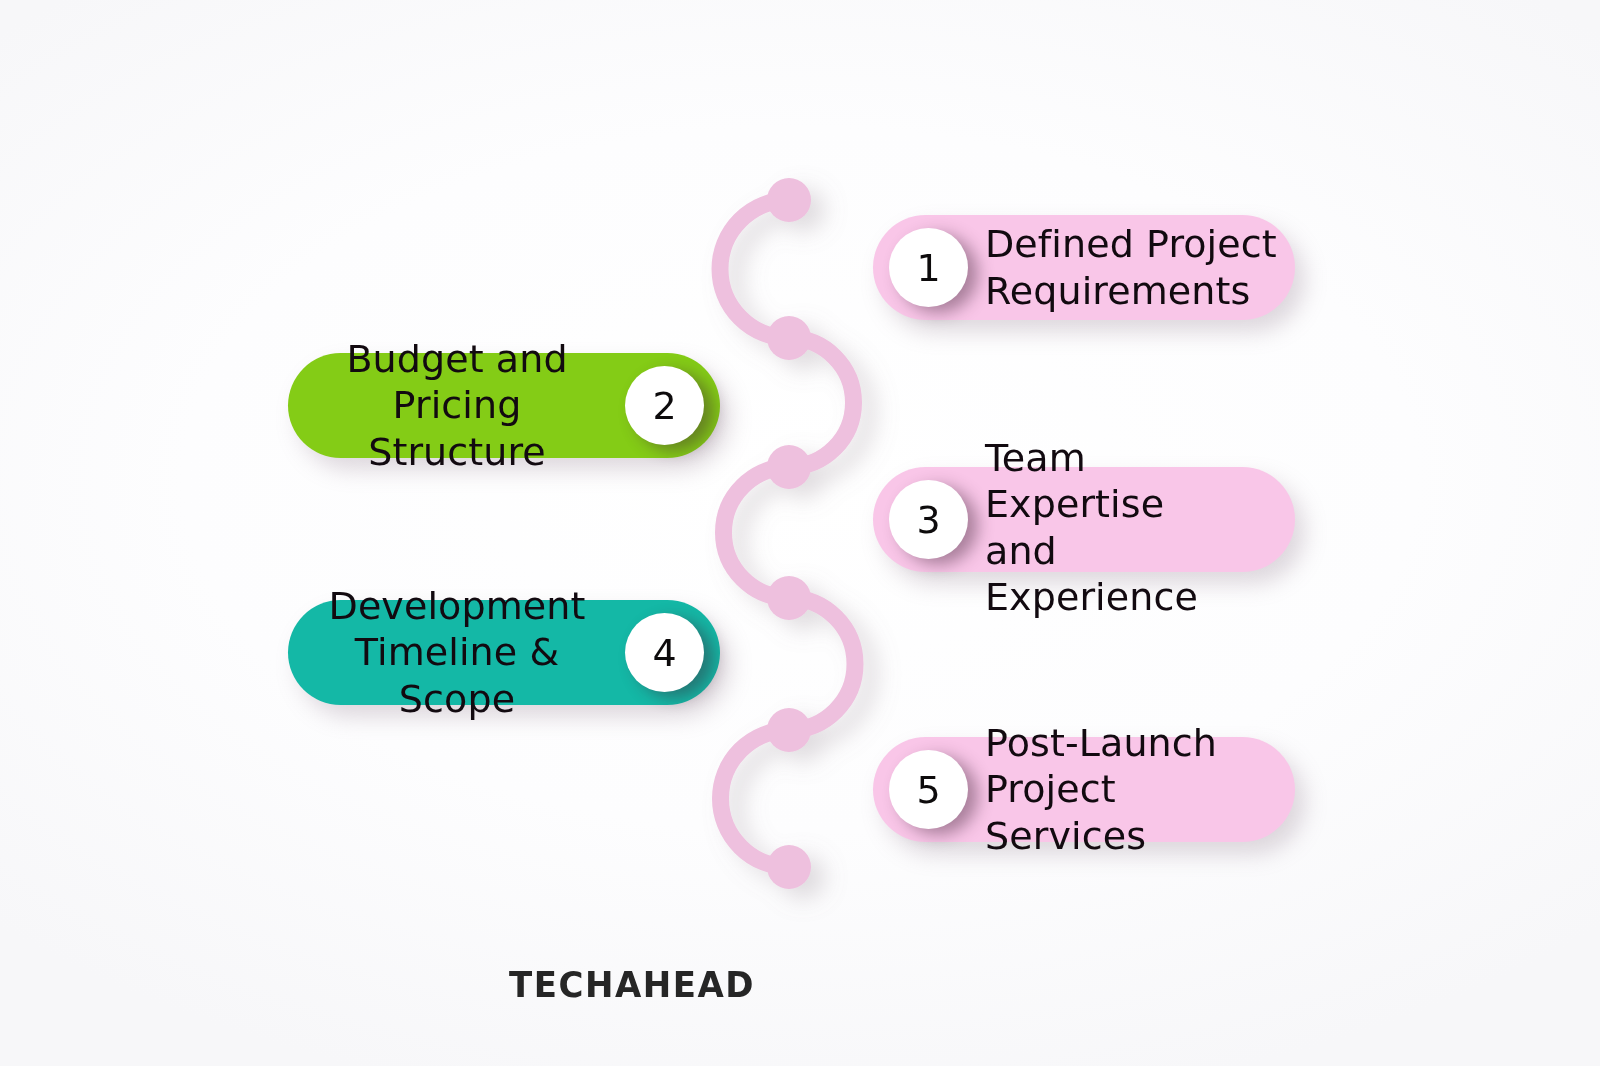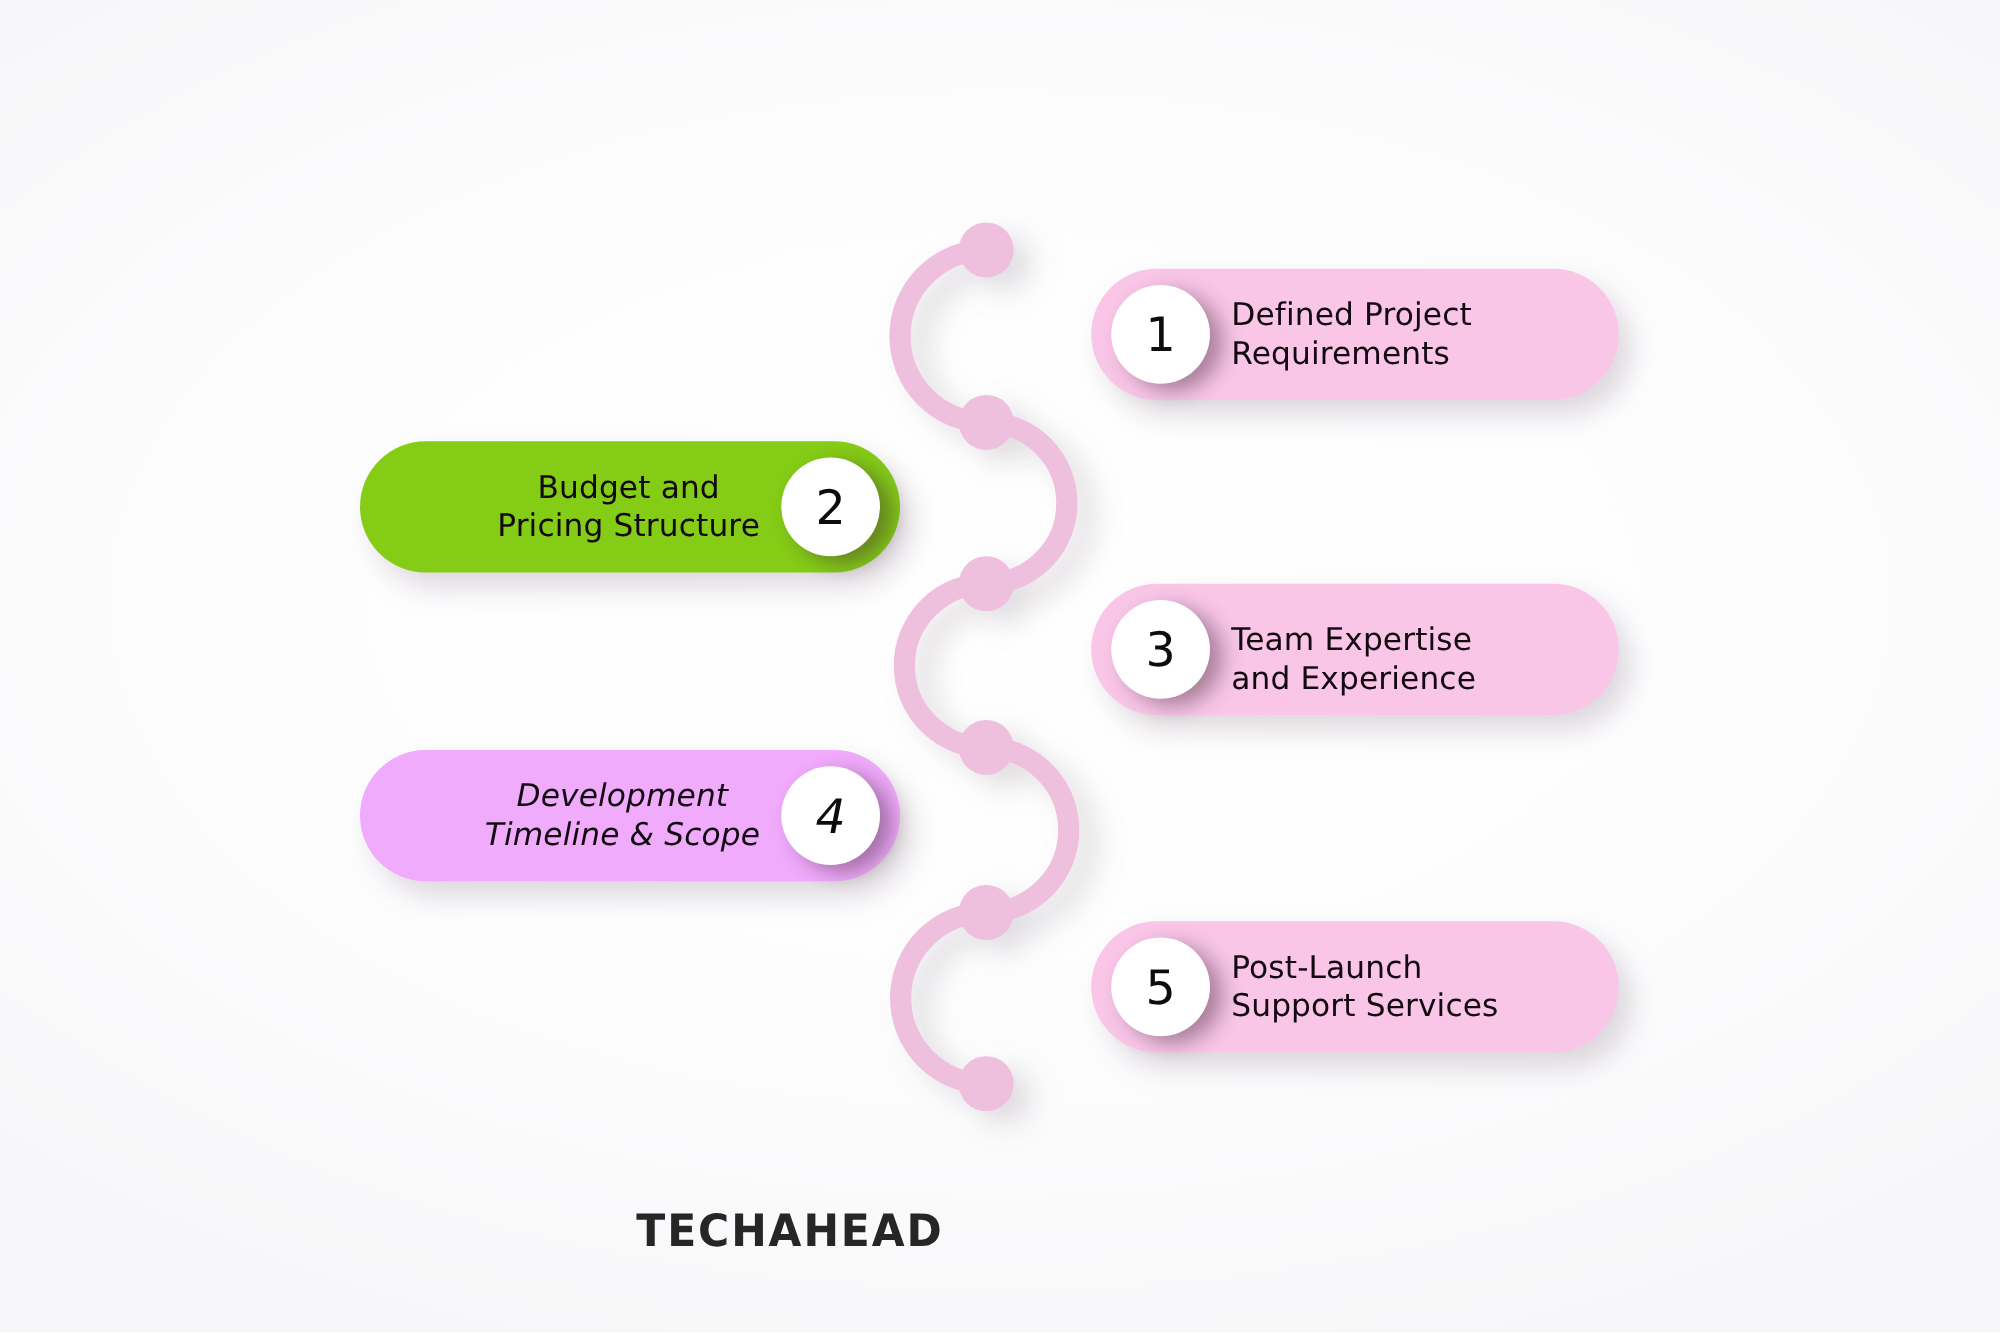--- a/index.html
+++ b/index.html
@@ -51,21 +51,21 @@
   }
   .pill-left {
     left: 288px;
     width: 432px;
     padding-right: 112px;
     padding-left: 18px;
     justify-content: flex-end;
   }
 
   .pill-label {
-    font-size: 25px;
+    font-size: 38px;
     line-height: 1.22;
     color: #120a10;
     font-weight: 400;
     letter-spacing: 0.1px;
     white-space: pre-line;
   }
   .pill-right .pill-label { text-align: left; }
   .pill-left  .pill-label { text-align: center; }
 
   .num-circle {
@@ -146,33 +146,33 @@
 </div>
 
 <div class="pill pill-right" id="pill-3" style="top: 467px; background: rgb(249, 198, 232); box-shadow: rgba(150, 130, 145, 0.3) 10px 12px 22px;">
   <div class="num-circle" style="background: rgb(255, 255, 255); color: rgb(13, 11, 12);">
     <span>3</span>
   </div>
   <div class="pill-label" style="color: rgb(18, 10, 16); margin-top: 16px;">Team Expertise
 and Experience</div>
 </div>
 
-<div class="pill pill-left" id="pill-4" style="top: 600px; background: #f0abfc; box-shadow: rgba(150, 130, 145, 0.3) 10px 12px 22px; font-style: italic;">
+<div class="pill pill-left" id="pill-4" style="top: 600px; background: #14b8a6; box-shadow: rgba(150, 130, 145, 0.3) 10px 12px 22px;">
   <div class="pill-label" style="color: rgb(18, 10, 16);">Development
 Timeline &amp; Scope</div>
   <div class="num-circle" style="background: rgb(255, 255, 255); color: rgb(13, 11, 12);">
     <span>4</span>
   </div>
 </div>
 
 <div class="pill pill-right" id="pill-5" style="top: 737px; background: rgb(249, 198, 232); box-shadow: rgba(150, 130, 145, 0.3) 10px 12px 22px;">
   <div class="num-circle" style="background: rgb(255, 255, 255); color: rgb(13, 11, 12);">
     <span>5</span>
   </div>
   <div class="pill-label" style="color: rgb(18, 10, 16);">Post-Launch
-Support Services</div>
+Project Services</div>
 </div>
 
 <div id="logo-wrap">
   <svg id="logo-svg" width="300" height="44" viewBox="0 0 300 44" xmlns="http://www.w3.org/2000/svg">
     <text x="150" y="33" text-anchor="middle" font-family="'DejaVu Sans','Liberation Sans',sans-serif" font-size="34" font-weight="bold" letter-spacing="1.5" transform="scale(1,1.05) translate(0,-1)" fill="#262626">TECHAHEAD</text>
   </svg>
 </div>
 
 </body></html>

